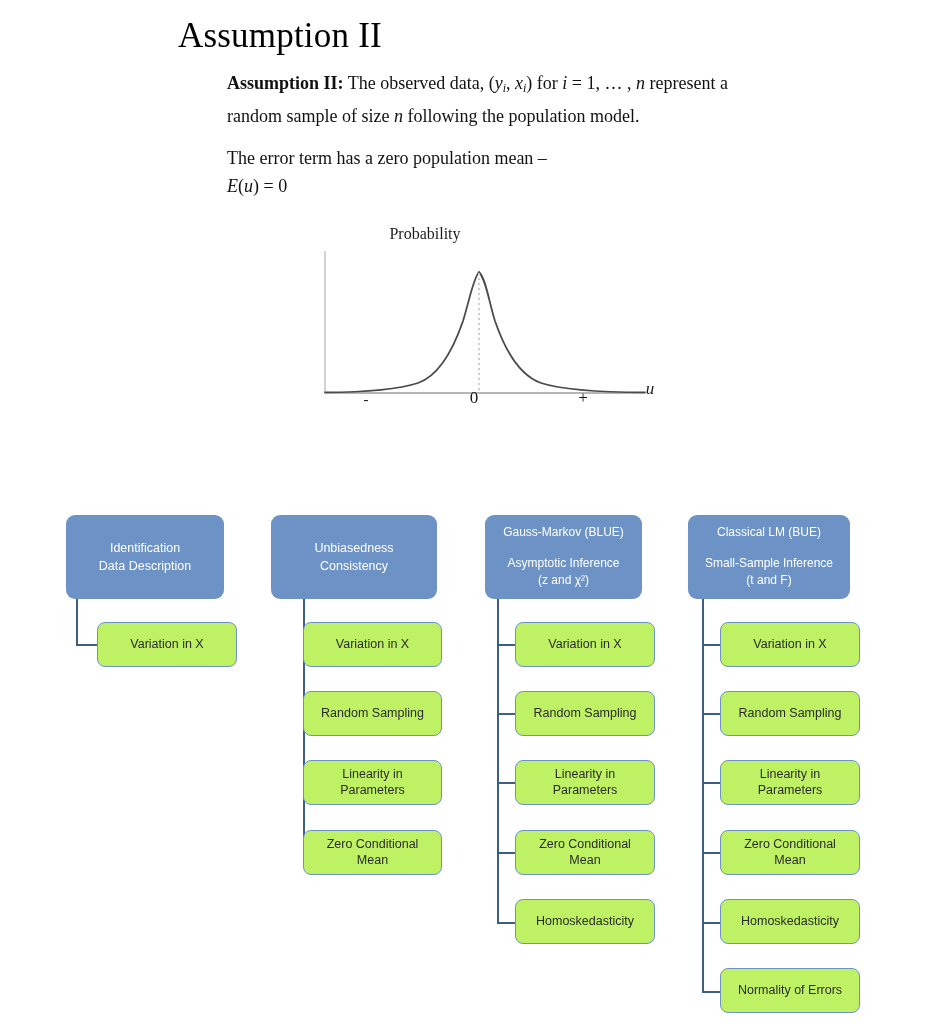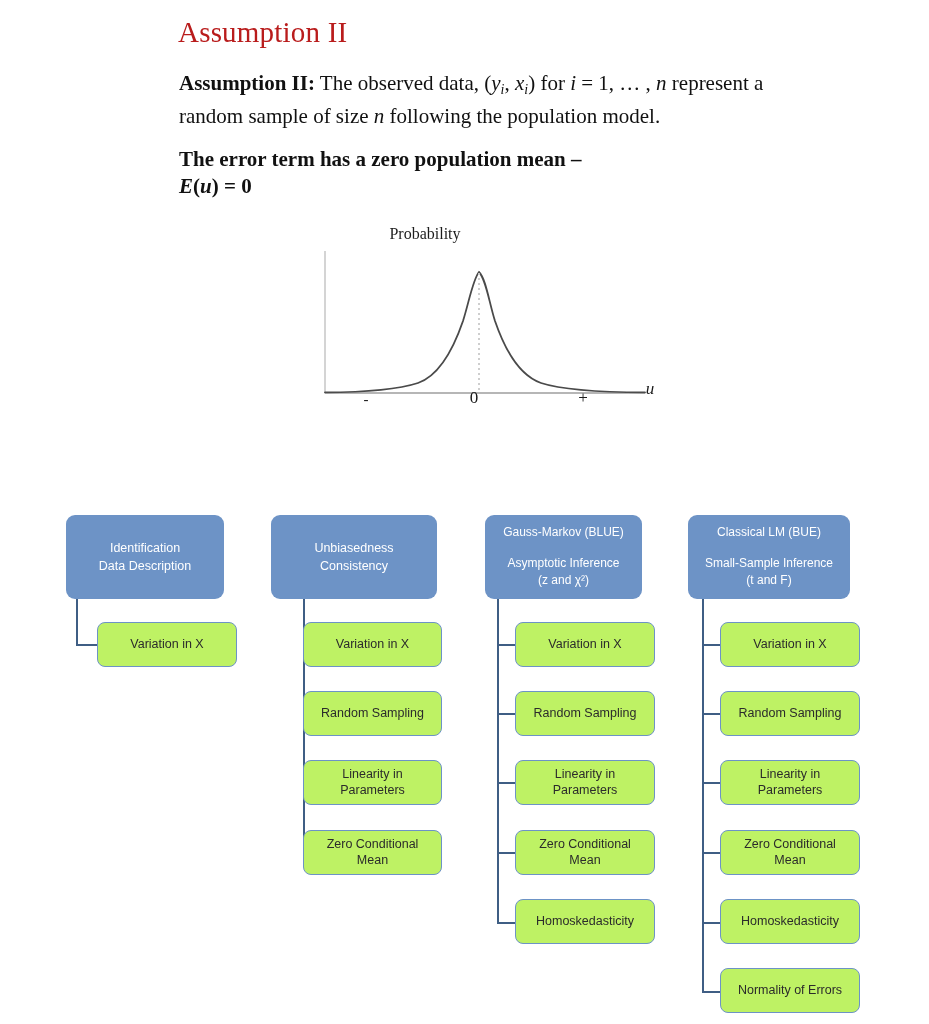--- a/index.html
+++ b/index.html
@@ -13,37 +13,38 @@
     font-family: "Liberation Serif", serif;
     color: #000000;
     overflow: hidden;
   }
 
   
   .slide-title {
     position: absolute;
     left: 178px; top: 16px;
     font-family: "Liberation Serif", serif;
-    font-size: 29px;
+    font-size: 35px;
     font-weight: 400;
     letter-spacing: 0.2px;
-    color: #b91c1c;
+    color: #000000;
   }
   .body-block {
     position: absolute;
     left: 179px; top: 70px;
     width: 600px;
   }
   .para {
     font-family: "Liberation Serif", serif;
-    font-size: 21px;
+    font-size: 18px;
     line-height: 27.5px;
     color: #111111;
-  }
-  .para.p2 { margin-top: 15px; font-weight: bold; }
+    margin-left: 48px;
+  }
+  .para.p2 { margin-top: 15px; }
   .bold { font-weight: bold; }
   .it { font-style: italic; }
   .sub {
     font-size: 0.66em;
     vertical-align: -0.28em;
     font-style: italic;
   }
 
   
   .figure {

